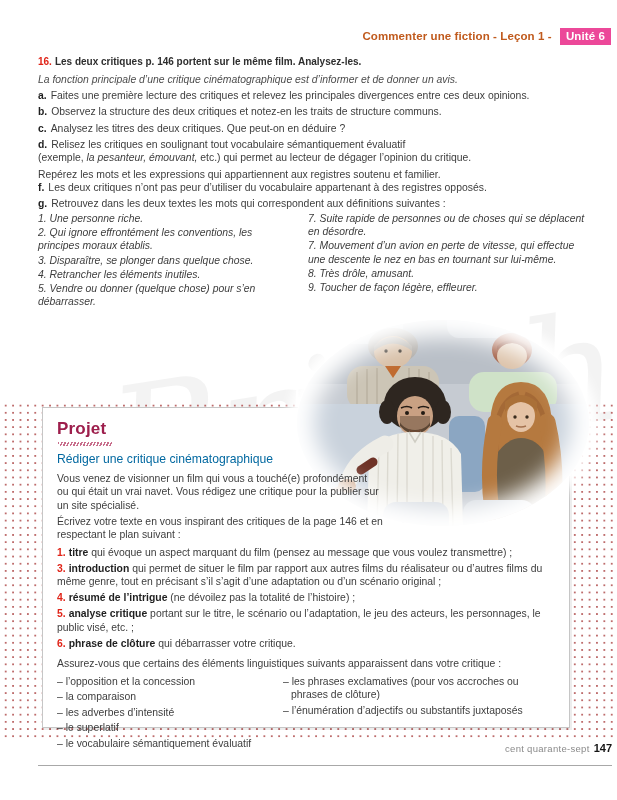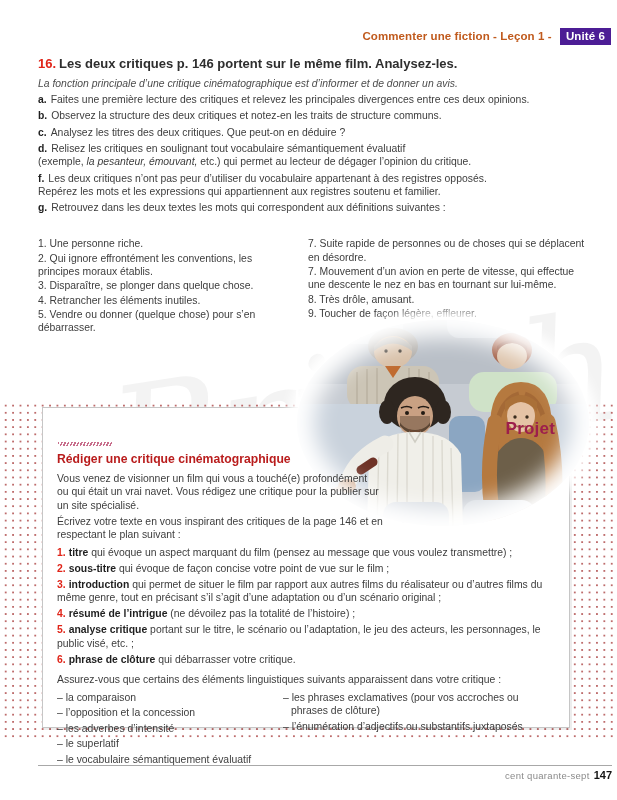--- a/index.html
+++ b/index.html
@@ -7,34 +7,34 @@
     width:617px;height:800px;position:relative;overflow:hidden;
     background:#ffffff;color:#3d3d3d;
     font-family:"Liberation Sans",sans-serif;
   }
   
   .header{
     position:absolute;top:28px;left:0;right:6px;text-align:right;
     font-weight:bold;font-size:11.5px;color:#c05a1d;letter-spacing:.1px;
   }
   .badge{
-    display:inline-block;background:#4c1d95;color:#fff;
+    display:inline-block;background:#ec4899;color:#fff;
     padding:2px 6px 3px;margin-left:5px;
   }
   
   .exercise{
     position:absolute;left:38px;top:56px;width:554px;
     font-size:10.4px;line-height:1.28;
   }
-  .ex-title{font-weight:bold;color:#2e2e2e;font-size:13px;margin-bottom:4px;}
+  .ex-title{font-weight:bold;color:#2e2e2e;font-size:10px;margin-bottom:4px;}
   .ex-title .rnum{color:#e02418;margin-right:3px;}
   .ex-intro{font-style:italic;color:#4c4c4c;}
   .ex-item{margin-top:3px;}
   .ex-item b{color:#1f1f1f;margin-right:4px;}
-  .defs{display:flex;margin-top:22px;}
+  .defs{display:flex;margin-top:0;font-style:italic;}
   .defs-left{width:258px;margin-right:12px;}
   .defs-right{flex:1;}
   .def-item{margin-top:1px;}
   
   .watermark{
     position:absolute;left:110px;top:318px;z-index:0;
     font-family:"DejaVu Serif",serif;font-style:italic;
     font-size:150px;color:rgba(90,90,90,0.07);
     transform:rotate(-9deg);white-space:nowrap;pointer-events:none;
   }
@@ -47,26 +47,26 @@
   
   .projet-box{
     position:absolute;left:42px;top:407px;width:528px;height:321px;
     background:#fff;border:1px solid #c6c6c6;box-sizing:border-box;
     box-shadow:2px 2px 0 rgba(0,0,0,0.07);
   }
   .projet-inner{
     position:relative;z-index:1;padding:10px 14px 0 14px;
     font-size:10.4px;line-height:1.3;
   }
-  .projet-title{font-size:17px;font-weight:bold;color:#9d1e4c;letter-spacing:.2px;text-align:right;}
+  .projet-title{font-size:17px;font-weight:bold;color:#9d1e4c;letter-spacing:.2px;}
   .projet-rule{
     width:55px;height:4px;margin:2px 0 6px 1px;
     background:repeating-linear-gradient(115deg,#c86e8c 0,#c86e8c 1.5px,#ffffff 1.5px,#ffffff 3px);
   }
-  .projet-heading{font-size:12.2px;font-weight:bold;color:#b91c1c;margin-bottom:4px;}
+  .projet-heading{font-size:12.2px;font-weight:normal;color:#0369a1;margin-bottom:4px;}
   .projet-p1{width:322px;}
   .projet-p2{width:340px;margin-top:2px;}
   .plan{margin-top:4px;}
   .plan-item{margin-top:2.5px;}
   .plan-item .rnum{color:#e02418;font-weight:bold;margin-right:3px;}
   .plan-item b{color:#1f1f1f;}
   .assure{margin-top:7px;}
   .checks{display:flex;margin-top:2px;}
   .check-left{width:212px;margin-right:14px;}
   .check-right{width:240px;}
@@ -83,21 +83,21 @@
   .photo-feather{
     position:absolute;inset:-1px;border-radius:50%;
     box-shadow:inset 0 0 22px 18px #ffffff;pointer-events:none;
   }
   
   .footer-line{
     position:absolute;left:38px;top:765px;width:574px;height:0;
     border-top:1px solid #a8a8a8;
   }
   .footer-text{
-    position:absolute;top:769px;right:5px;
+    position:absolute;top:742px;right:5px;
     font-size:9.5px;color:#8a8a8a;letter-spacing:.3px;
   }
   .footer-text .pagenum{
     color:#141414;font-weight:bold;font-size:11px;margin-left:4px;letter-spacing:0;
   }
 </style>
 </head>
 <body>
 
 <div class="watermark">British</div>
@@ -122,22 +122,22 @@
     <b>b.</b><span>Observez la structure des deux critiques et notez-en les traits de structure communs.</span>
   </div>
   <div class="ex-item">
     <b>c.</b><span>Analysez les titres des deux critiques. Que peut-on en déduire ?</span>
   </div>
   <div class="ex-item">
     <div><b>d.</b><span>Relisez les critiques en soulignant tout vocabulaire sémantiquement évaluatif</span></div>
     <div><span>(exemple, </span><i>la pesanteur, émouvant,</i><span> etc.) qui permet au lecteur de dégager l’opinion du critique.</span></div>
   </div>
   <div class="ex-item">
+    <div>Repérez les mots et les expressions qui appartiennent aux registres soutenu et familier.</div>
     <div><b>f.</b><span>Les deux critiques n’ont pas peur d’utiliser du vocabulaire appartenant à des registres opposés.</span></div>
-    <div>Repérez les mots et les expressions qui appartiennent aux registres soutenu et familier.</div>
   </div>
   <div class="ex-item">
     <b>g.</b><span>Retrouvez dans les deux textes les mots qui correspondent aux définitions suivantes :</span>
   </div>
 
   <div class="defs">
     <div class="defs-left">
       <div class="def-item">1. Une personne riche.</div>
       <div class="def-item">2. Qui ignore effrontément les conventions, les principes moraux établis.</div>
       <div class="def-item">3. Disparaître, se plonger dans quelque chose.</div>
@@ -158,32 +158,31 @@
 <div class="projet-box">
   <div class="projet-inner">
     <div class="projet-title">Projet</div>
     <div class="projet-rule"></div>
     <div class="projet-heading">Rédiger une critique cinématographique</div>
     <div class="projet-p1">Vous venez de visionner un film qui vous a touché(e) profondément ou qui était un vrai navet. Vous rédigez une critique pour la publier sur un site spécialisé.</div>
     <div class="projet-p2">Écrivez votre texte en vous inspirant des critiques de la page 146 et en respectant le plan suivant :</div>
 
     <div class="plan">
       <div class="plan-item"><span class="rnum">1.</span><b>titre</b><span> qui évoque un aspect marquant du film (pensez au message que vous voulez transmettre) ;</span></div>
-      <div class="plan-item"><span class="rnum">2.</span><b>sous-titre</b><span> qui évoque de façon concise votre point de vue sur le film ;</span></div>
       <div class="plan-item"><span class="rnum">3.</span><b>introduction</b><span> qui permet de situer le film par rapport aux autres films du réalisateur ou d’autres films du même genre, tout en précisant s’il s’agit d’une adaptation ou d’un scénario original ;</span></div>
       <div class="plan-item"><span class="rnum">4.</span><b>résumé de l’intrigue</b><span> (ne dévoilez pas la totalité de l’histoire) ;</span></div>
       <div class="plan-item"><span class="rnum">5.</span><b>analyse critique</b><span> portant sur le titre, le scénario ou l’adaptation, le jeu des acteurs, les personnages, le public visé, etc. ;</span></div>
       <div class="plan-item"><span class="rnum">6.</span><b>phrase de clôture</b><span> qui débarrasser votre critique.</span></div>
     </div>
 
     <div class="assure">Assurez-vous que certains des éléments linguistiques suivants apparaissent dans votre critique :</div>
     <div class="checks">
       <div class="check-left">
+        <div class="check-item">– l’opposition et la concession</div>
         <div class="check-item">– la comparaison</div>
-        <div class="check-item">– l’opposition et la concession</div>
         <div class="check-item">– les adverbes d’intensité</div>
         <div class="check-item">– le superlatif</div>
         <div class="check-item">– le vocabulaire sémantiquement évaluatif</div>
       </div>
       <div class="check-right">
         <div class="check-item">– les phrases exclamatives (pour vos accroches ou phrases de clôture)</div>
         <div class="check-item">– l’énumération d’adjectifs ou substantifs juxtaposés</div>
       </div>
     </div>
   </div>

